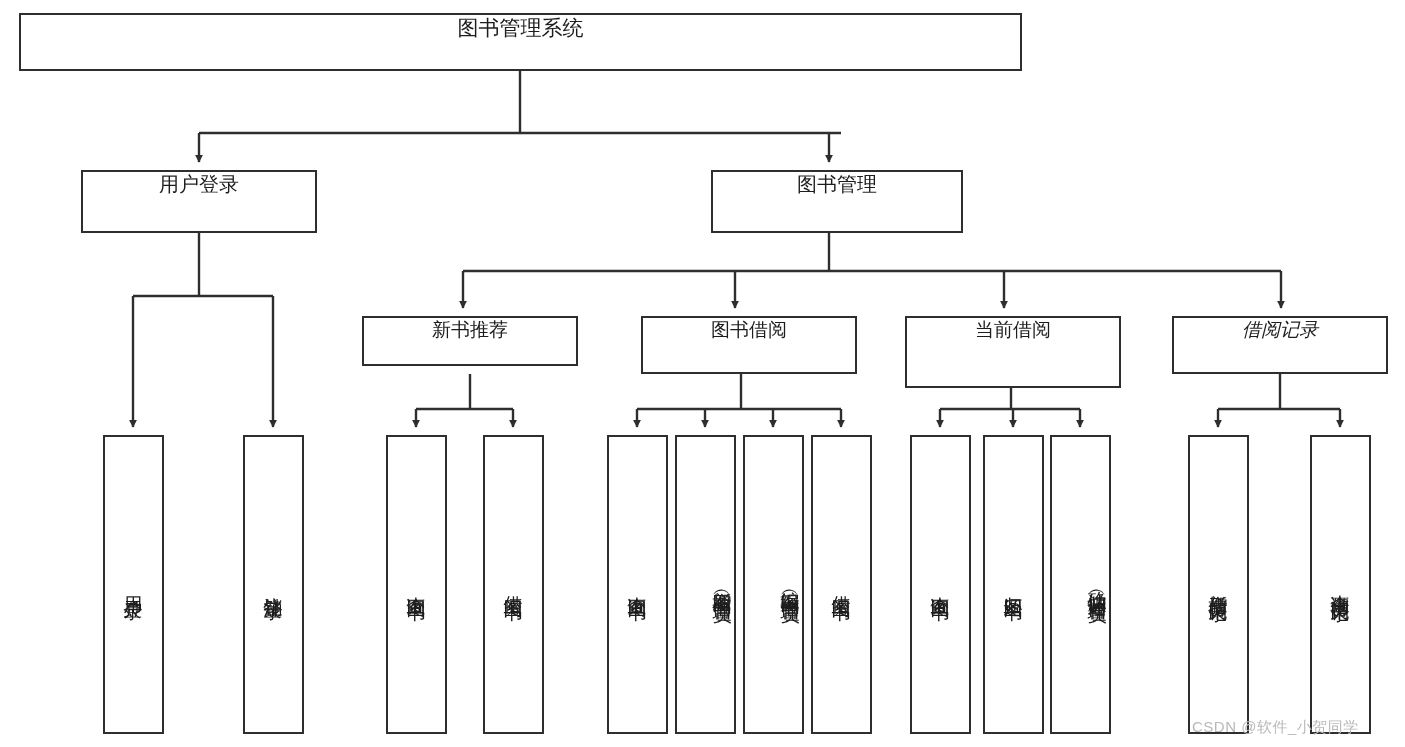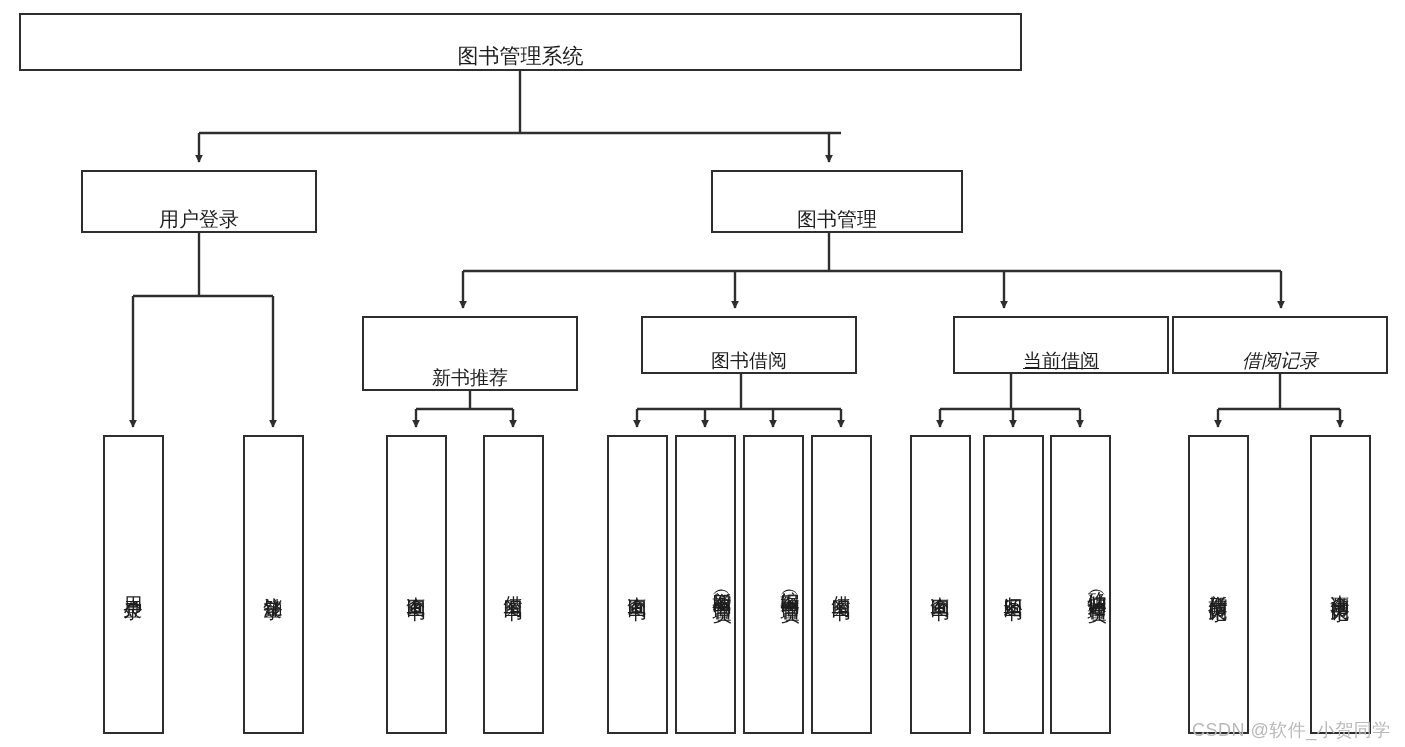--- a/index.html
+++ b/index.html
@@ -22,21 +22,21 @@
     width: 1405px;
     height: 747px;
   }
   .node {
     position: absolute;
     box-sizing: border-box;
     border: 2px solid #2e2e2e;
     background: #ffffff;
     color: #1d1d1d;
     display: flex;
-    align-items: flex-end;
+    align-items: flex-start;
     justify-content: center;
     text-align: center;
     line-height: 1.22;
   }
   .node.root {
     font-size: 21px;
   }
   .node.level2 {
     font-size: 20px;
   }
@@ -50,21 +50,21 @@
     letter-spacing: 2px;
     padding: 6px 0;
     align-items: flex-start;
     justify-content: center;
   }
   .node.leaf.short {
     align-items: center;
   }
   .watermark {
     position: absolute;
-    font-size: 18px;
+    font-size: 15px;
     color: #b9b9b9;
     white-space: nowrap;
     letter-spacing: 0.5px;
   }
 </style>
 </head>
 <body>
 
 <div id="canvas">
 
@@ -121,27 +121,27 @@
   <div id="nodes-layer">
       <div class="node root" style="left: 19px; top: 13px; width: 1003px; height: 58px;">
         <span>图书管理系统</span>
       </div>
       <div class="node level2" style="left: 81px; top: 170px; width: 236px; height: 63px;">
         <span>用户登录</span>
       </div>
       <div class="node level2" style="left: 711px; top: 170px; width: 252px; height: 63px;">
         <span>图书管理</span>
       </div>
-      <div class="node level3" style="left: 362px; top: 316px; width: 216px; height: 75px;">
+      <div class="node level3" style="left: 362px; top: 316px; width: 216px; height: 50px;">
         <span>新书推荐</span>
       </div>
       <div class="node level3" style="left: 633px; top: 316px; width: 216px; height: 58px; margin-left: 8px;">
         <span>图书借阅</span>
       </div>
-      <div class="node level3" style="left: 953px; top: 316px; width: 216px; height: 58px; text-decoration: underline;">
+      <div class="node level3" style="left: 905px; top: 316px; width: 216px; height: 72px;">
         <span>当前借阅</span>
       </div>
       <div class="node level3" style="left: 1172px; top: 316px; width: 216px; height: 58px; font-style: italic;">
         <span>借阅记录</span>
       </div>
       <div class="node leaf short" style="left: 103px; top: 435px; width: 61px; height: 299px;">
         <span>用户登录</span>
       </div>
       <div class="node leaf short" style="left: 243px; top: 435px; width: 61px; height: 299px;">
         <span>注销登录</span>

